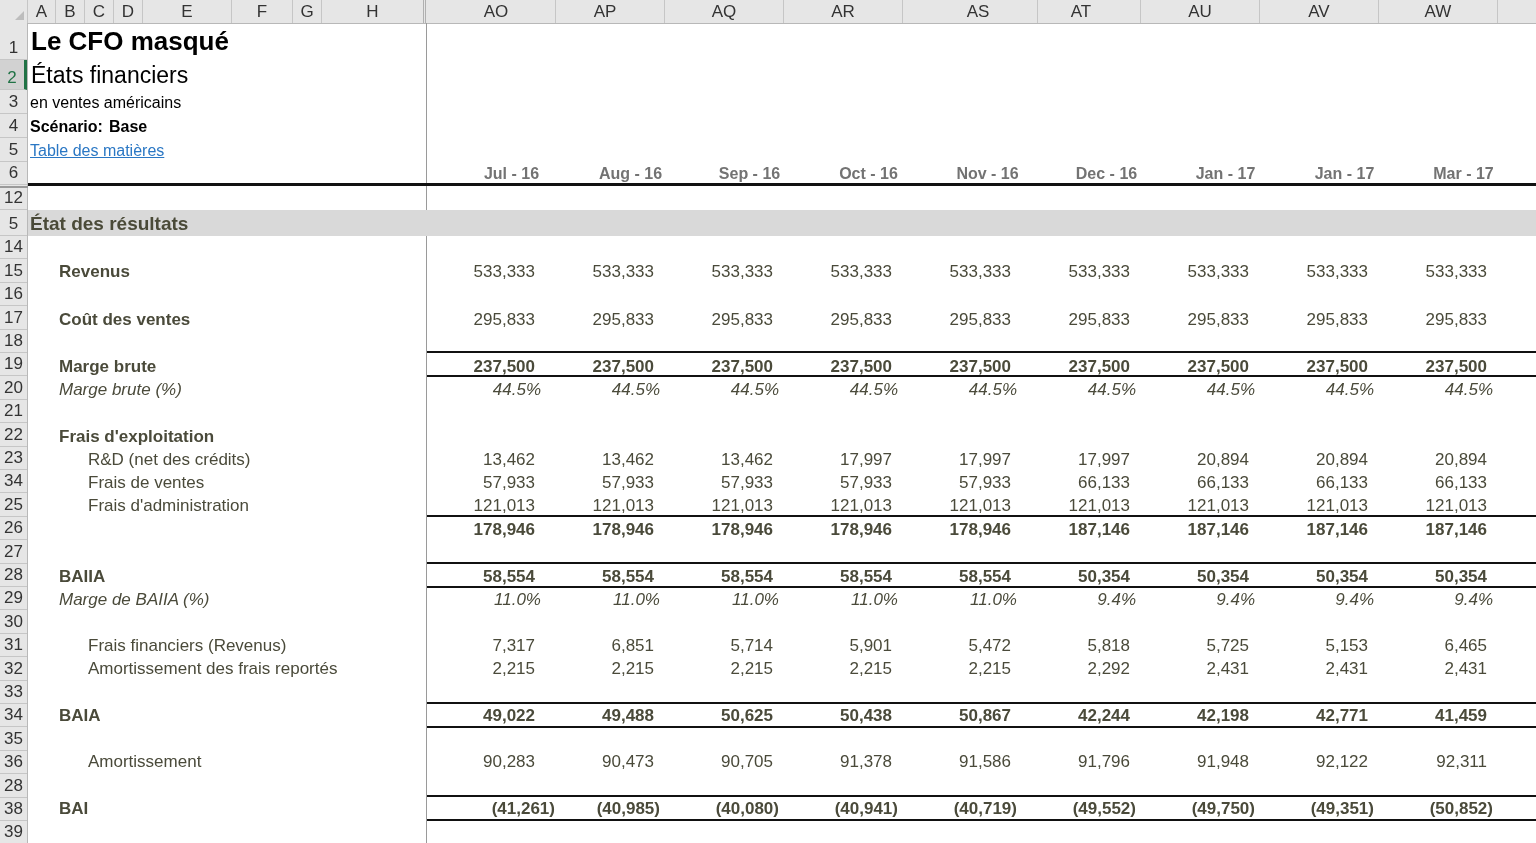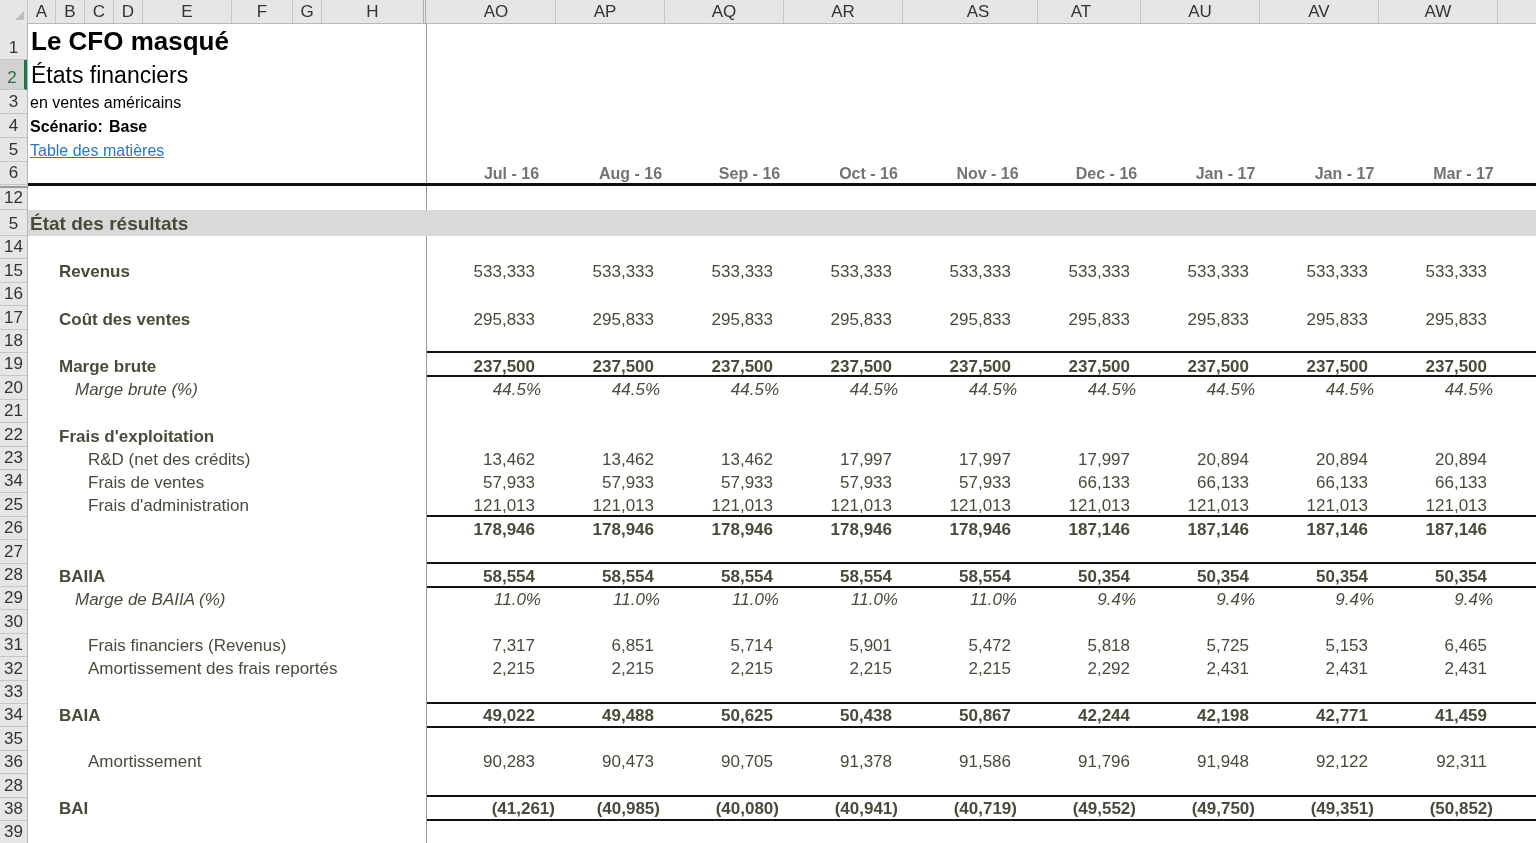--- a/index.html
+++ b/index.html
@@ -19,21 +19,21 @@
   .title3 { left:30px; top:94px; font-size:16px; color:#000; }
   .title4 { left:30px; top:118px; font-size:16px; font-weight:bold; color:#000; }
   .title4 .v { margin-left:6px; }
   .toclink { left:30px; top:142px; font-size:16px; color:#2a77c4; text-decoration:underline; cursor:pointer; }
   .hdr-line { position:absolute; left:28px; top:183px; width:1508px; height:3px; background:#111; }
   .month { position:absolute; top:165px; width:119px; text-align:center; font-size:16px; font-weight:bold; color:#737373; padding-left:50px; box-sizing:border-box; }
   .section-band { position:absolute; left:28px; top:210px; width:1508px; height:26px; background:#d9d9d9; }
   .section-title { left:30px; top:213px; font-size:19px; font-weight:bold; color:#4a4a38; }
   .lbl { position:absolute; font-size:17px; color:#4a4a3a; white-space:nowrap; }
   .lbl.b { font-weight:bold; }
-  .lbl.i { font-style:italic;margin-left:16px; }
+  .lbl.i { font-style:italic; }
   .lbl.l1 { left:59px; }
   .lbl.l2 { left:88px; }
   .val { position:absolute; width:119px; text-align:right; font-size:17px; color:#4a4a3a; padding-right:11px; box-sizing:border-box; white-space:nowrap; }
   .val.b { font-weight:bold; }
   .val.i { font-style:italic; padding-right:5px; }
   .val.paren { padding-right:5px; }
   .hline { position:absolute; left:427px; width:1109px; height:2px; background:#111; }
 </style>
 </head>
 <body>

